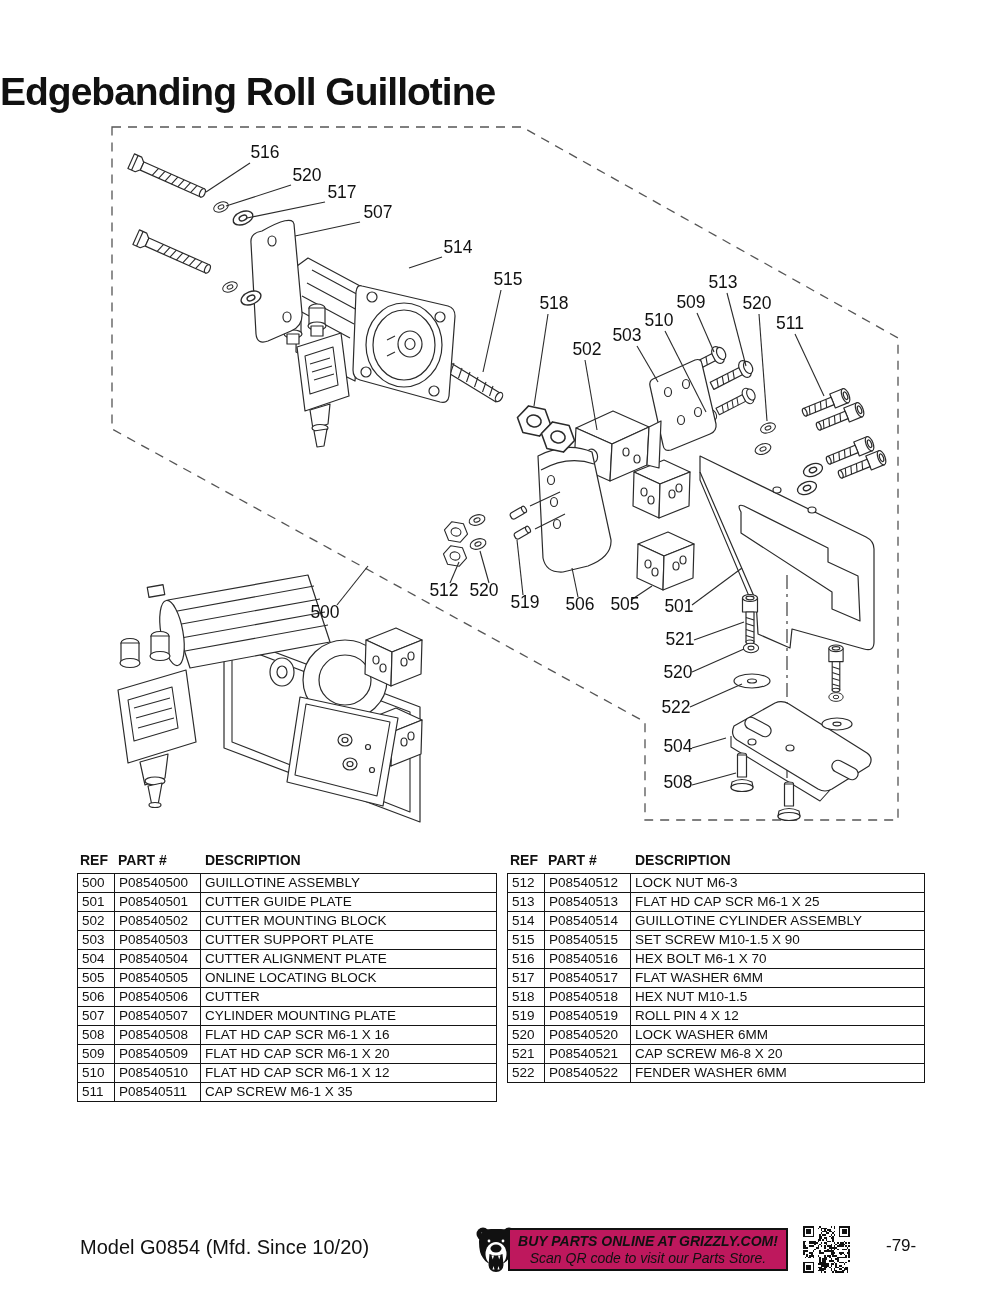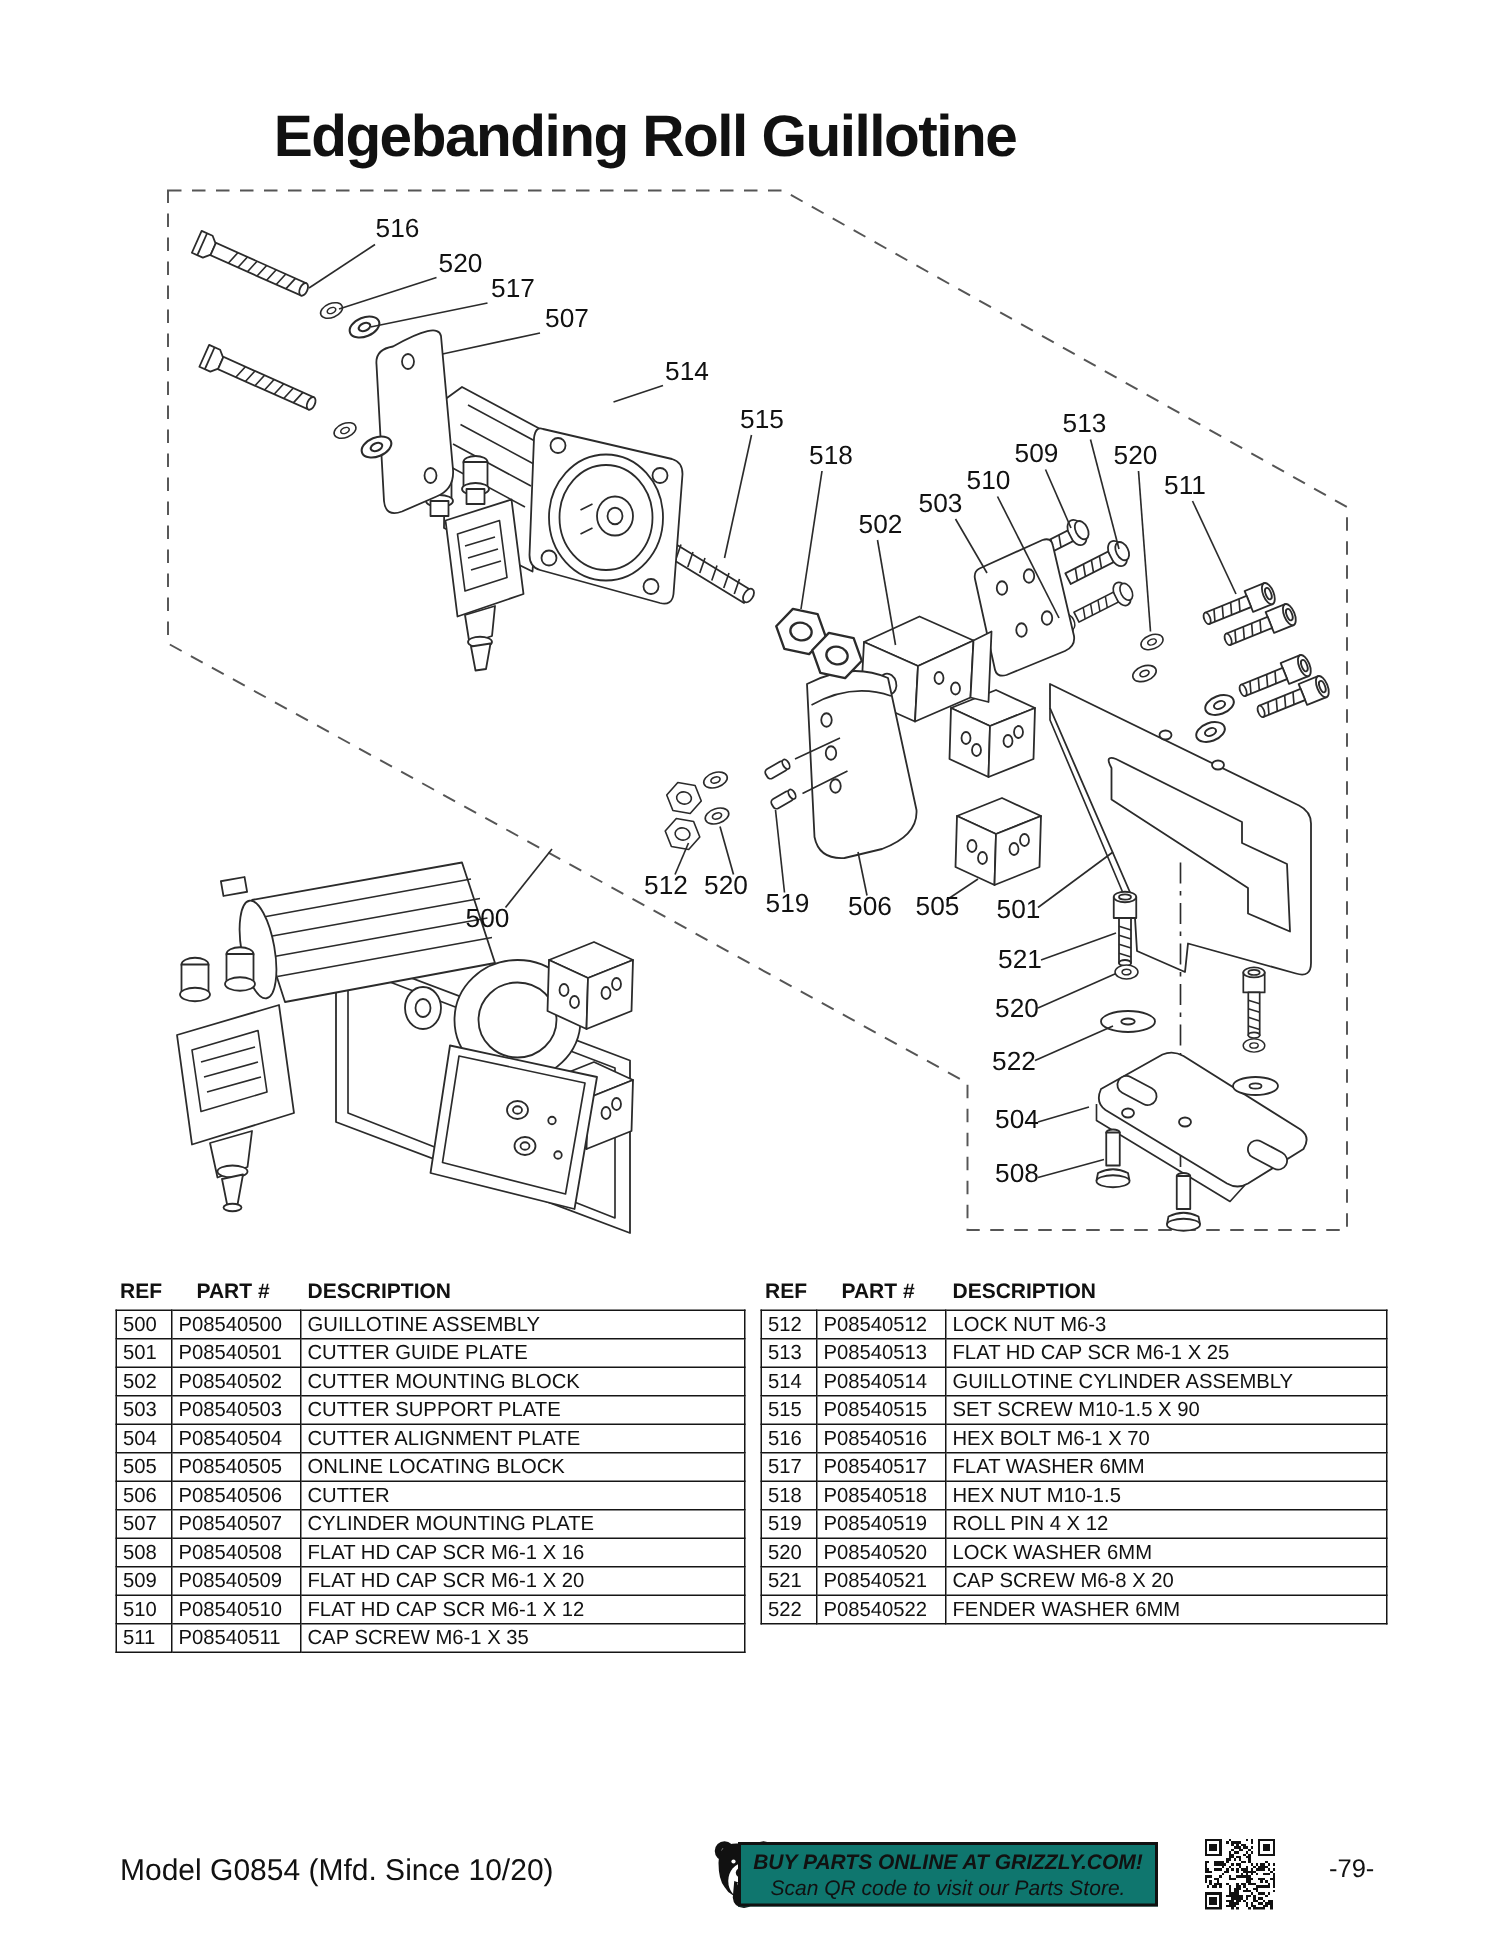--- a/index.html
+++ b/index.html
@@ -1,38 +1,38 @@
 <!DOCTYPE html>
 <html><head>
 <meta charset="utf-8">
 <style>
   html,body{margin:0;padding:0;background:#fff;}
   body{width:1000px;height:1294px;position:relative;font-family:"Liberation Sans",sans-serif;color:#111;overflow:hidden;}
-  .page-title{position:absolute;top:70px;left:0;width:860px;text-align:center;font-size:39px;font-weight:bold;letter-spacing:-1px;white-space:nowrap;}
+  .page-title{position:absolute;top:70px;left:0;width:860px;text-align:left;font-size:39px;font-weight:bold;letter-spacing:-1px;white-space:nowrap;}
   #diagram{position:absolute;left:0;top:0;}
   #diagram .pt{fill:#fff;stroke:#2b2b2b;stroke-width:1.2;stroke-linejoin:round;}
   #diagram .ln{fill:none;stroke:#2b2b2b;stroke-width:1.1;}
   #diagram .callout-text{font-family:"Liberation Sans",sans-serif;font-size:17.5px;fill:#111;stroke:none;}
   #diagram .leader{stroke:#2b2b2b;stroke-width:1.1;}
   .parts-table{position:absolute;top:852px;}
   #table-left{left:77px;width:420px;}
   #table-right{left:507px;width:418px;}
   .pt-head{font-size:14px;font-weight:bold;height:17px;position:relative;margin-bottom:4px;}
   .pt-head span{position:absolute;top:0;white-space:nowrap;text-align:right;}
   .pt-head .h-ref{left:3px;}
-  .pt-head .h-part{left:41px;margin-left:13px;}
+  .pt-head .h-part{left:41px;}
   .pt-head .h-desc{left:128px;}
   table.pt-grid{border-collapse:collapse;width:100%;table-layout:fixed;}
   table.pt-grid td{border:1.5px solid #151515;font-size:13.5px;line-height:16px;padding:1px 4px;white-space:nowrap;overflow:hidden;}
   table.pt-grid col.c-ref{width:37px;}
   table.pt-grid col.c-part{width:86px;}
   .footer-model{position:absolute;left:80px;top:1236px;font-size:20px;}
   .footer-page{position:absolute;left:886px;top:1236px;font-size:17px;}
   .bear{position:absolute;left:476px;top:1226px;width:40px;height:47px;}
-  .badge{position:absolute;left:492px;top:1228px;width:280px;height:43px;border:2.5px solid #111;box-sizing:border-box;display:flex;flex-direction:column;justify-content:center;align-items:center;background:#0f766e;}
+  .badge{position:absolute;left:508px;top:1228px;width:280px;height:43px;border:2.5px solid #111;box-sizing:border-box;display:flex;flex-direction:column;justify-content:center;align-items:center;background:#be185d;}
   .badge-line1{font-size:14px;font-weight:bold;font-style:italic;white-space:nowrap;}
   .badge-line2{font-size:14px;white-space:nowrap;margin-top:1px;font-style:italic;}
   .qr{position:absolute;left:803px;top:1226px;width:47px;height:47px;}
 </style>
 </head>
 <body>
 
 <div class="page-title">Edgebanding Roll Guillotine</div>
 
 <svg id="diagram" width="1000" height="850" viewBox="0 0 1000 850">

